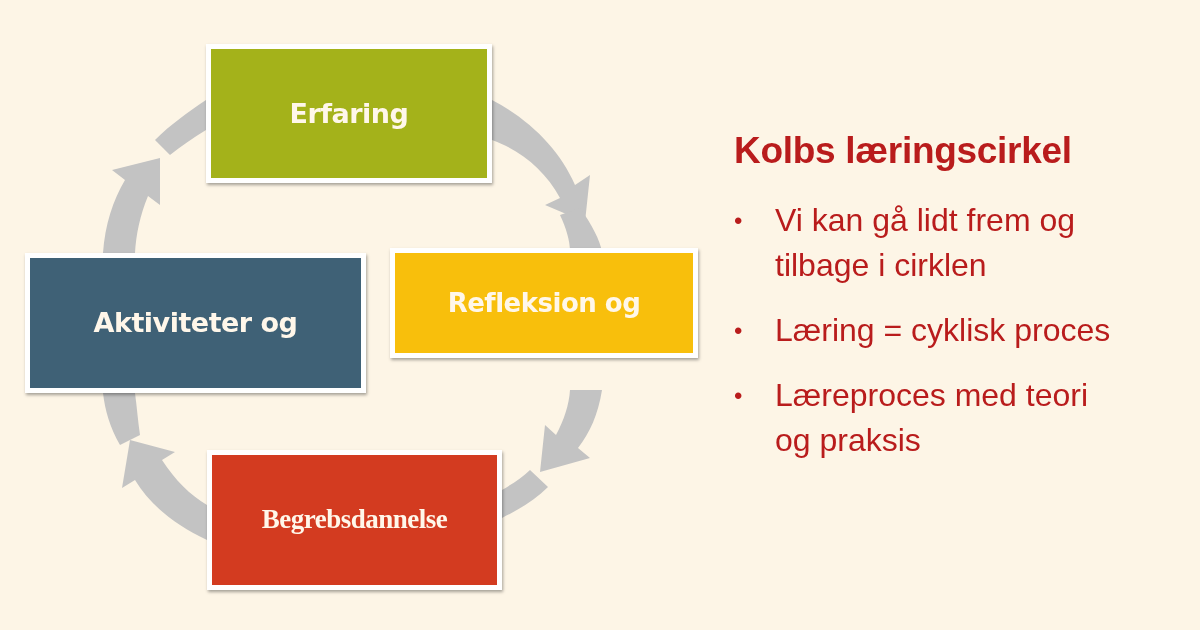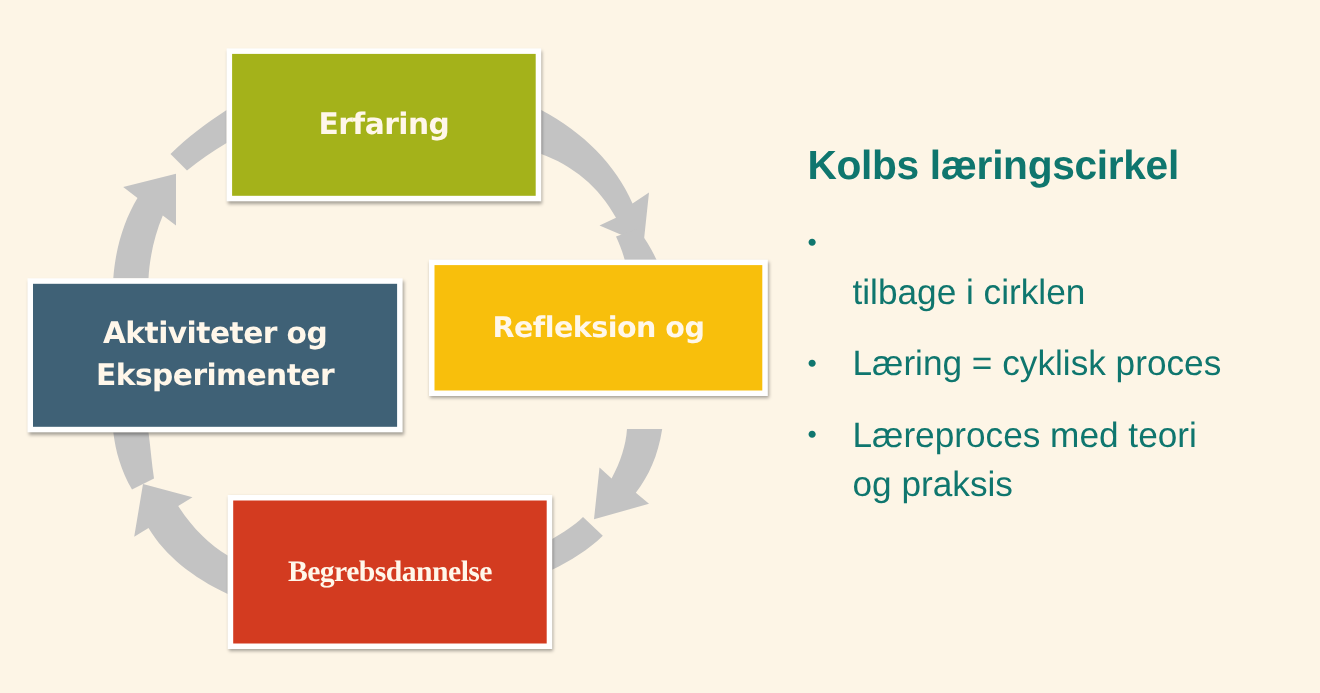--- a/index.html
+++ b/index.html
@@ -23,28 +23,28 @@
     text-align: center;
     color: #fff7ea;
     font-family: "DejaVu Sans", sans-serif;
     font-weight: bold;
     font-size: 27px;
     line-height: 1.4;
     letter-spacing: -0.5px;
   }
   .box .fill span { display: block; }
   #box-erfaring { left: 206px; top: 44px; width: 286px; height: 139px; }
-  #box-refleksion { left: 390px; top: 236px; width: 308px; height: 124px; }
+  #box-refleksion { left: 390px; top: 248px; width: 308px; height: 110px; }
   #box-refleksion .fill { font-size: 26px; }
   #box-aktiviteter { left: 25px; top: 253px; width: 341px; height: 140px; }
   #box-begreb { left: 207px; top: 450px; width: 295px; height: 140px; }
 
   .panel {
     position: absolute; left: 734px; top: 130px; width: 450px;
-    color: #0f766e;
+    color: #b91c1c;
   }
   .panel h1 {
     margin: 0 0 26px 0;
     font-size: 37px; font-weight: bold;
     letter-spacing: -0.3px;
   }
   .panel ul { list-style: none; margin: 0; padding: 0; }
   .panel li {
     position: relative;
     padding-left: 41px;
@@ -98,31 +98,30 @@
     <div>
       <span>Begrebsdannelse</span>
     </div>
   </div>
 </div>
 
 <div class="box" id="box-aktiviteter">
   <div class="fill" style="background:#3f6176;">
     <div>
       <span>Aktiviteter og</span>
-      <span>Eksperimenter</span>
     </div>
   </div>
 </div>
 
 <div class="panel">
   <h1>Kolbs læringscirkel</h1>
   <ul>
     <li>
       <span class="bullet">•</span>
-      <br>
+      <span>Vi kan gå lidt frem og</span><br>
       <span>tilbage i cirklen</span>
     </li>
     <li>
       <span class="bullet">•</span>
       <span>Læring = cyklisk proces</span>
     </li>
     <li>
       <span class="bullet">•</span>
       <span>Læreproces med teori</span><br>
       <span>og praksis</span>

